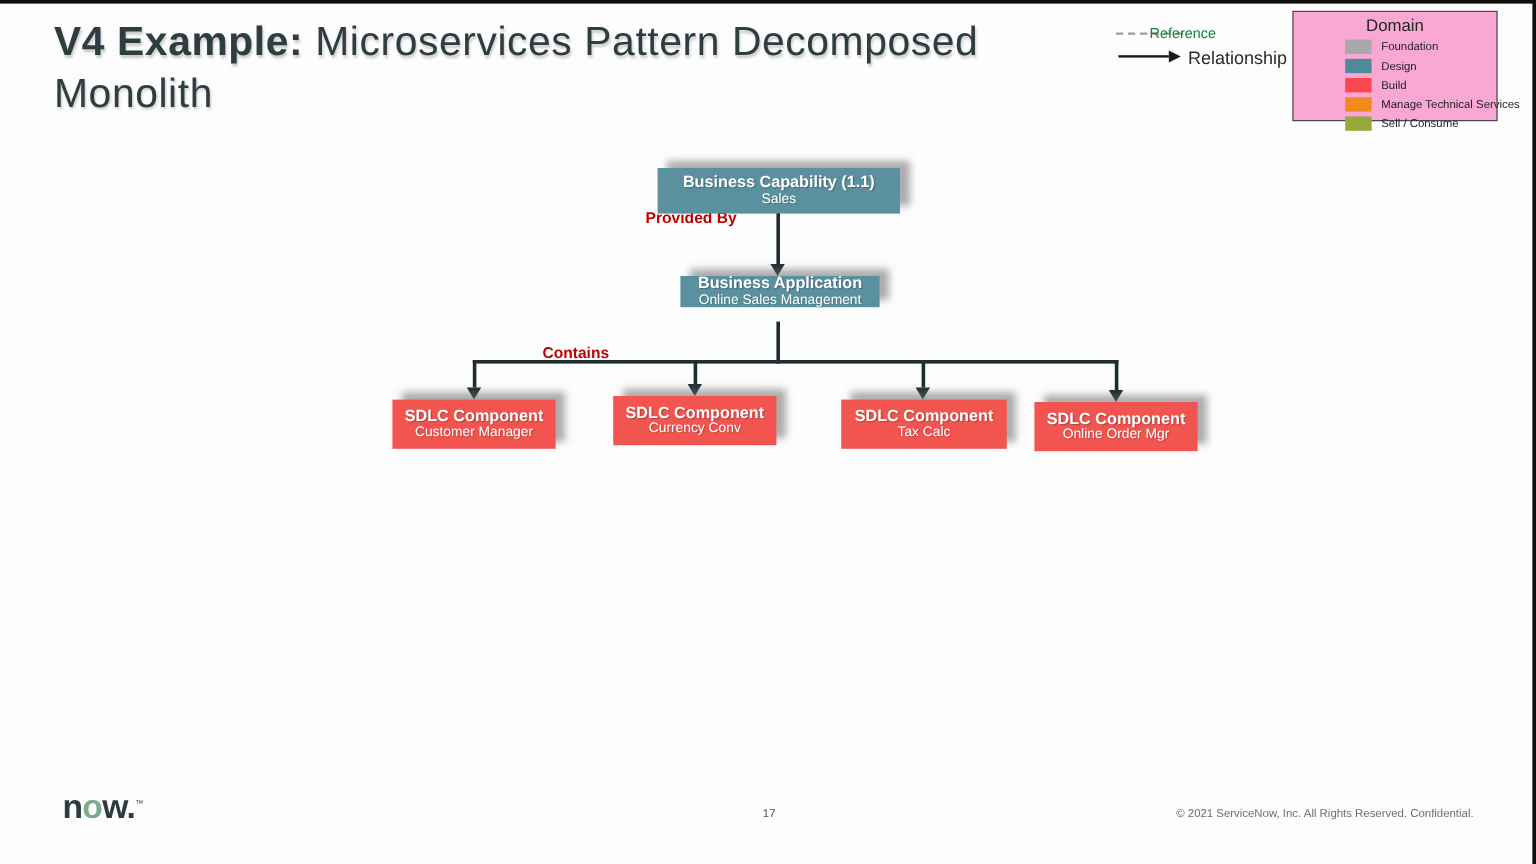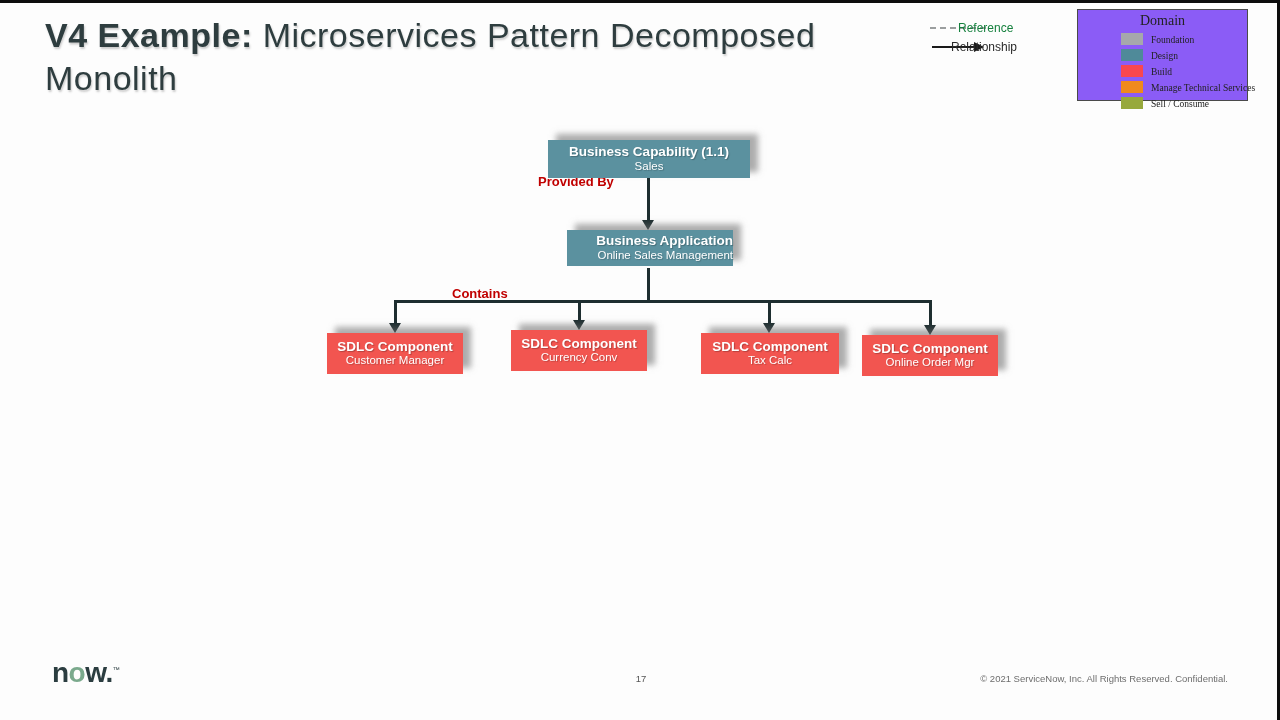--- a/index.html
+++ b/index.html
@@ -16,38 +16,38 @@
   .title .b{font-weight:700;}
 
   
   .ref-line{position:absolute;left:930px;top:27px;width:56px;height:0;
             border-top:2px dashed #9b9e9f;}
   .ref-label{position:absolute;left:958px;top:21px;font-size:12px;color:#15803d;}
   .rel-line{position:absolute;left:932px;top:46px;width:42px;height:2px;background:#1a1a1a;}
   .rel-head{position:absolute;left:974px;top:42px;width:0;height:0;
             border-top:5px solid transparent;border-bottom:5px solid transparent;
             border-left:10px solid #1a1a1a;}
-  .rel-label{position:absolute;left:951px;top:40px;font-size:12px;color:#2a2a2a;}
+  .rel-label{position:absolute;left:990px;top:40px;font-size:15px;color:#2a2a2a;}
 
   
   .domain-box{position:absolute;left:1077px;top:9px;width:171px;height:92px;
-              border:1.5px solid #4a4a4a;background:#8b5cf6;box-sizing:border-box;font-family:Liberation Serif, serif;}
+              border:1.5px solid #4a4a4a;background:#f9a8d4;box-sizing:border-box;}
   .domain-title{text-align:center;font-size:14px;color:#222;margin-top:3px;}
   .domain-row{display:flex;align-items:flex-end;margin:4px 0 0 7px;padding-left:36px;}
   .swatch{width:22px;height:12px;margin-right:8px;flex:0 0 auto;}
   .domain-label{font-size:9.5px;color:#222;white-space:nowrap;}
 
   
   .node{position:absolute;color:#fff;text-align:center;
         box-shadow:8px -6px 6px rgba(105,105,105,.55);
         display:flex;flex-direction:column;justify-content:center;box-sizing:border-box;}
   .node .t{font-weight:700;font-size:13.5px;line-height:1.15;text-shadow:1px 1px 1px rgba(0,0,0,.25);}
   .node .s{font-size:11.5px;line-height:1.2;text-shadow:1px 1px 1px rgba(0,0,0,.2);}
   .node-bc{left:548px;top:124px;width:202px;height:38px;}
-  .node-ba{left:567px;top:230px;width:166px;height:36px;text-align:right;}
+  .node-ba{left:567px;top:230px;width:166px;height:26px;}
   .node-c1{left:327px;top:333px;width:136px;height:41px;}
   .node-c2{left:511px;top:330px;width:136px;height:41px;}
   .node-c3{left:701px;top:333px;width:138px;height:41px;}
   .node-c4{left:862px;top:335px;width:136px;height:41px;}
 
   
   .cline{position:absolute;background:#1e2e30;}
   .arrow-down{position:absolute;width:0;height:0;
               border-left:6px solid transparent;border-right:6px solid transparent;
               border-top:10px solid #1e2e30;}

